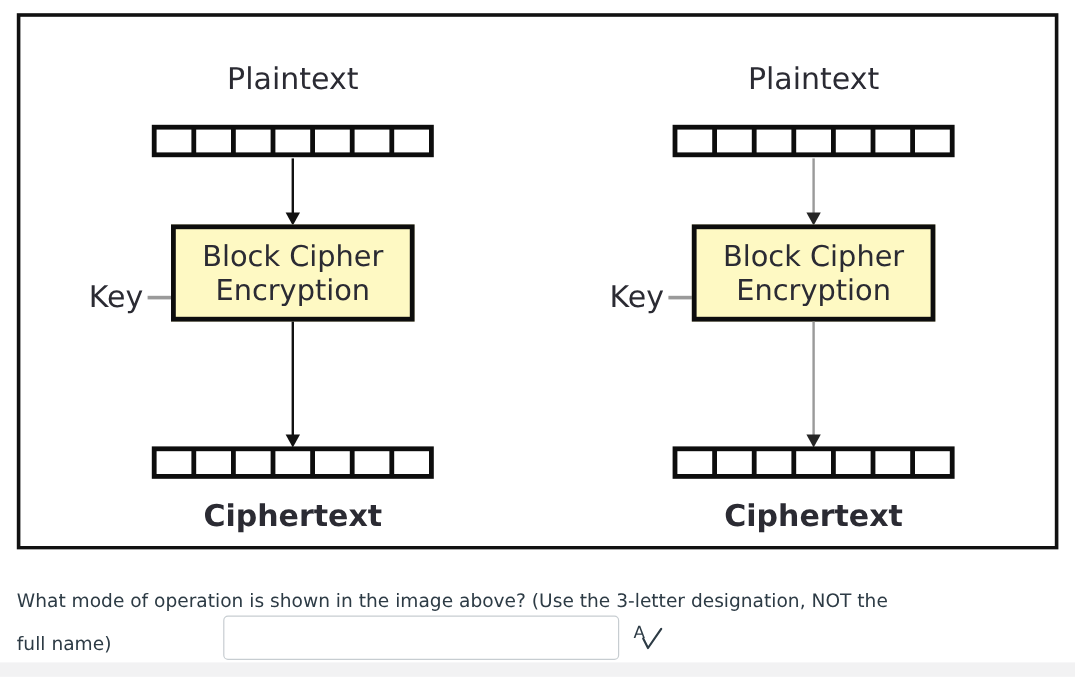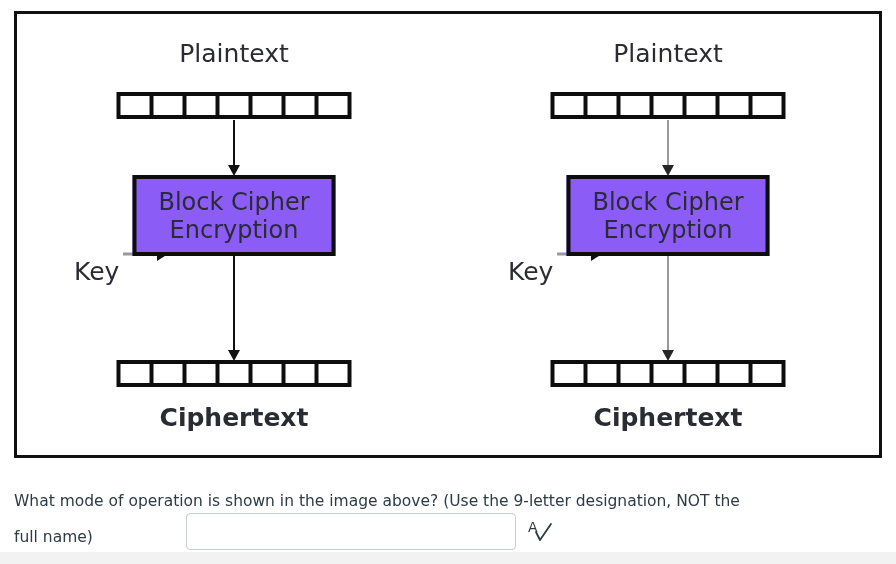--- a/index.html
+++ b/index.html
@@ -24,23 +24,24 @@
     width: 868px;
     height: 447px;
     border: 3px solid #111111;
     box-sizing: border-box;
     background: #ffffff;
     overflow: hidden;
   }
 
   .pipeline {
     position: absolute;
-    top: 0;
+    top: 12px;
     width: 434px;
     height: 100%;
+    padding-left: 20px;
   }
   #pipeline-left  { left: 0px; }
   #pipeline-right { left: 434px; }
 
   
   .stage-label {
     position: absolute;
     left: 0;
     width: 100%;
     text-align: center;
@@ -77,21 +78,21 @@
   
   .cipher-box {
     position: absolute;
     left: 50%;
     transform: translateX(-50%);
     top: 161px;
     width: 203px;
     height: 81px;
     border: 4px solid #0d0d0d;
     box-sizing: border-box;
-    background: #8b5cf6;
+    background: #fef9c3;
     display: flex;
     flex-direction: column;
     align-items: center;
     justify-content: center;
   }
   .cipher-box-line {
     font-family: "DejaVu Sans", sans-serif;
     font-size: 24px;
     line-height: 28px;
     color: #2b2b33;
@@ -139,21 +140,20 @@
     align-items: center;
   }
   .key-group-left  { left: 57px; }
   .key-group-right { left: 57px; }
   .key-label {
     font-family: "DejaVu Sans", sans-serif;
     font-size: 25px;
     line-height: 28px;
     color: #2b2b33;
     white-space: nowrap;
-    margin-top: 36px;
   }
   .h-arrow {
     position: relative;
     width: 45px;
     height: 12px;
     margin-left: 4px;
   }
   .h-arrow .h-shaft {
     position: absolute;
     left: 0;
@@ -330,21 +330,21 @@
       <div class="block-cell"></div>
       <div class="block-cell"></div>
     </div>
 
     <div class="stage-label label-ciphertext">Ciphertext</div>
   </div>
 
 </div>
 
 <div id="question-area">
-  <div id="question-text">What mode of operation is shown in the image above? (Use the 9-letter designation, NOT the full name)</div>
+  <div id="question-text">What mode of operation is shown in the image above? (Use the 3-letter designation, NOT the full name)</div>
 </div>
 
 <input id="answer-input" type="text" value="" style="">
 
 <span id="spellcheck-indicator">
   <svg width="26" height="26" viewBox="0 0 26 26" aria-hidden="true">
     <text x="1" y="13" font-family="DejaVu Sans, sans-serif" font-size="14" fill="#2d3b45">A</text>
     <path d="M9 13 L13 21 L24 5" stroke="#2d3b45" stroke-width="1.8" fill="none" stroke-linecap="round" stroke-linejoin="round"></path>
   </svg>
 </span>

